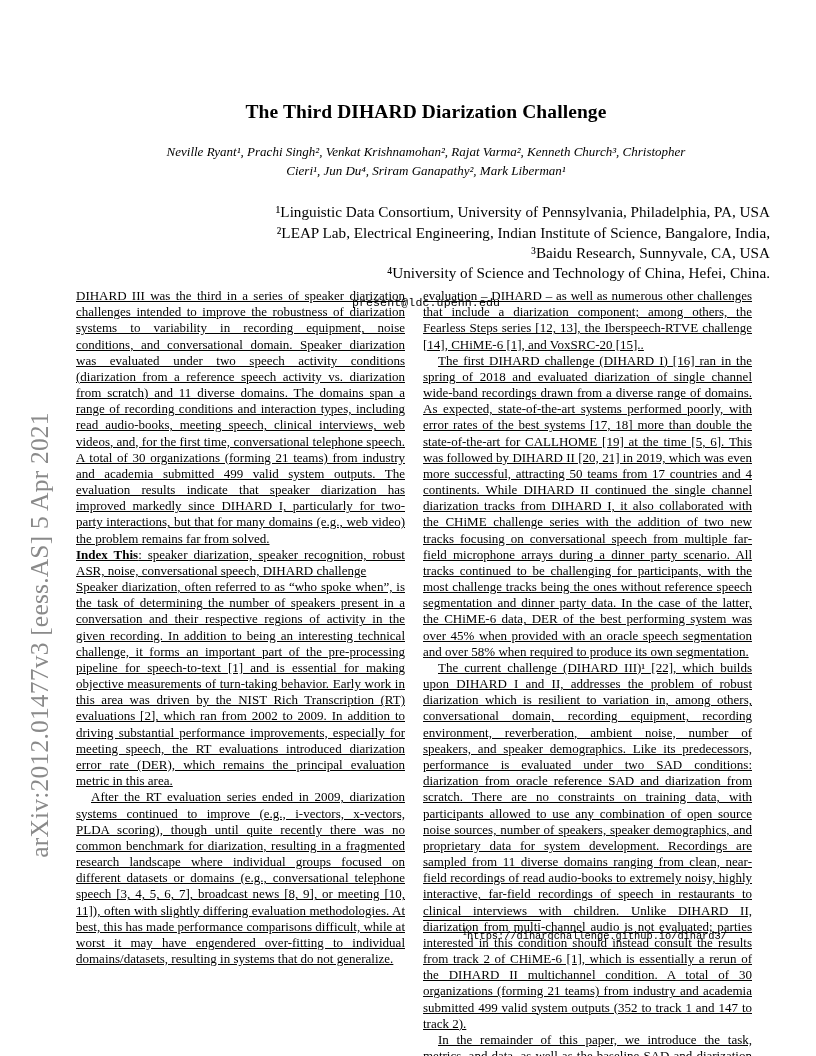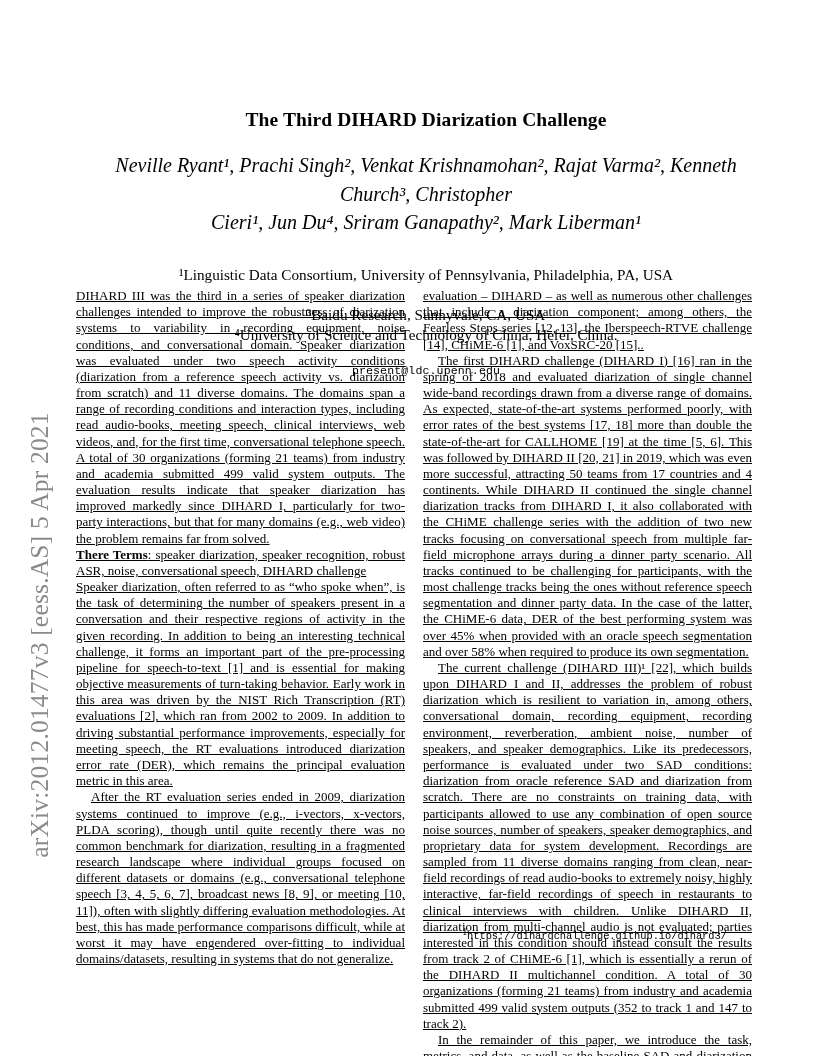--- a/index.html
+++ b/index.html
@@ -45,45 +45,46 @@
     left: 76px;
     top: 0px;
     width: 740px;
     height: 1056px;
   }
 
   
   #title-block {
     position: absolute;
     left: 0px;
-    top: 108px;
+    top: 100px;
     width: 700px;
     text-align: center;
   }
   #paper-title {
     font-size: 19.5px;
     font-weight: bold;
     letter-spacing: 0.1px;
     margin: 0;
     line-height: 1.2;
   }
   #authors {
     margin: 0;
     padding-top: 20px;
     font-style: italic;
-    font-size: 20px;
+    font-size: 13px;
     line-height: 1.42;
     padding-left: 2px;
     padding-right: 2px;
   }
   #affiliations {
-    margin: 12px;
+    margin: 6px;
     padding-top: 16px;
     font-size: 15.2px;
     line-height: 1.33;
+    text-align: right;
   }
   #email {
     margin: 0;
     padding-top: 7px;
     font-family: "Liberation Mono", "DejaVu Sans Mono", monospace;
     font-size: 11.6px;
     letter-spacing: 0.1px;
   }
 
   
@@ -166,36 +167,36 @@
   <div id="title-block">
     <h1 id="paper-title">The Third DIHARD Diarization Challenge</h1>
 
     <p id="authors">
       <span>Neville Ryant¹, Prachi Singh², Venkat Krishnamohan², Rajat Varma², Kenneth Church³, Christopher</span><br>
       <span>Cieri¹, Jun Du⁴, Sriram Ganapathy², Mark Liberman¹</span>
     </p>
 
     <p id="affiliations">
       <span>¹Linguistic Data Consortium, University of Pennsylvania, Philadelphia, PA, USA</span><br>
-      <br>
+      <span>²LEAP Lab, Electrical Engineering, Indian Institute of Science, Bangalore, India,</span><br>
       <span>³Baidu Research, Sunnyvale, CA, USA</span><br>
       <span>⁴University of Science and Technology of China, Hefei, China.</span>
     </p>
 
     <p id="email">present@ldc.upenn.edu</p>
   </div>
 
   <div id="columns">
 
     <div class="col" id="col-left">
 
 
       <p class="body">DIHARD III was the third in a series of speaker diarization challenges intended to improve the robustness of diarization systems to variability in recording equipment, noise conditions, and conversational domain. Speaker diarization was evaluated under two speech activity conditions (diarization from a reference speech activity vs. diarization from scratch) and 11 diverse domains. The domains span a range of recording conditions and interaction types, including read audio-books, meeting speech, clinical interviews, web videos, and, for the first time, conversational telephone speech. A total of 30 organizations (forming 21 teams) from industry and academia submitted 499 valid system outputs. The evaluation results indicate that speaker diarization has improved markedly since DIHARD I, particularly for two-party interactions, but that for many domains (e.g., web video) the problem remains far from solved.</p>
 
-      <p class="body"><span class="kw-label">There Terms</span><span>: speaker diarization, speaker recognition, robust ASR, noise, conversational speech, DIHARD challenge</span></p>
+      <p class="body"><span class="kw-label">Index This</span><span>: speaker diarization, speaker recognition, robust ASR, noise, conversational speech, DIHARD challenge</span></p>
 
 
       <p class="body">Speaker diarization, often referred to as “who spoke when”, is the task of determining the number of speakers present in a conversation and their respective regions of activity in the given recording. In addition to being an interesting technical challenge, it forms an important part of the pre-processing pipeline for speech-to-text [1] and is essential for making objective measurements of turn-taking behavior. Early work in this area was driven by the NIST Rich Transcription (RT) evaluations [2], which ran from 2002 to 2009. In addition to driving substantial performance improvements, especially for meeting speech, the RT evaluations introduced diarization error rate (DER), which remains the principal evaluation metric in this area.</p>
       <p class="body indent">After the RT evaluation series ended in 2009, diarization systems continued to improve (e.g., i-vectors, x-vectors, PLDA scoring), though until quite recently there was no common benchmark for diarization, resulting in a fragmented research landscape where individual groups focused on different datasets or domains (e.g., conversational telephone speech [3, 4, 5, 6, 7], broadcast news [8, 9], or meeting [10, 11]), often with slightly differing evaluation methodologies. At best, this has made performance comparisons difficult, while at worst it may have engendered over-fitting to individual domains/datasets, resulting in systems that do not generalize.</p>
 
     </div>
 
     <div class="col" id="col-right">
       <p class="body">evaluation – DIHARD – as well as numerous other challenges that include a diarization component; among others, the Fearless Steps series [12, 13], the Iberspeech-RTVE challenge [14], CHiME-6 [1], and VoxSRC-20 [15]..</p>
       <p class="body indent">The first DIHARD challenge (DIHARD I) [16] ran in the spring of 2018 and evaluated diarization of single channel wide-band recordings drawn from a diverse range of domains. As expected, state-of-the-art systems performed poorly, with error rates of the best systems [17, 18] more than double the state-of-the-art for CALLHOME [19] at the time [5, 6]. This was followed by DIHARD II [20, 21] in 2019, which was even more successful, attracting 50 teams from 17 countries and 4 continents. While DIHARD II continued the single channel diarization tracks from DIHARD I, it also collaborated with the CHiME challenge series with the addition of two new tracks focusing on conversational speech from multiple far-field microphone arrays during a dinner party scenario. All tracks continued to be challenging for participants, with the most challenge tracks being the ones without reference speech segmentation and dinner party data. In the case of the latter, the CHiME-6 data, DER of the best performing system was over 45% when provided with an oracle speech segmentation and over 58% when required to produce its own segmentation.</p>

